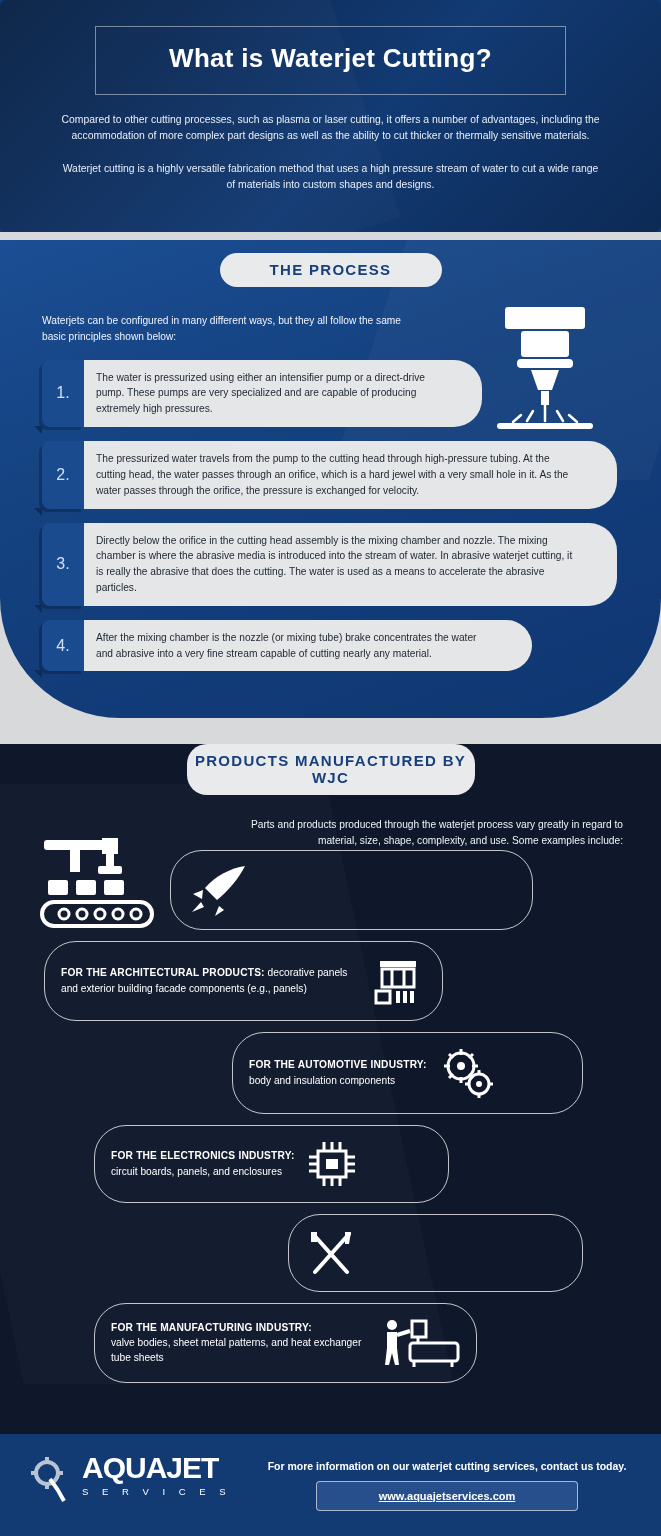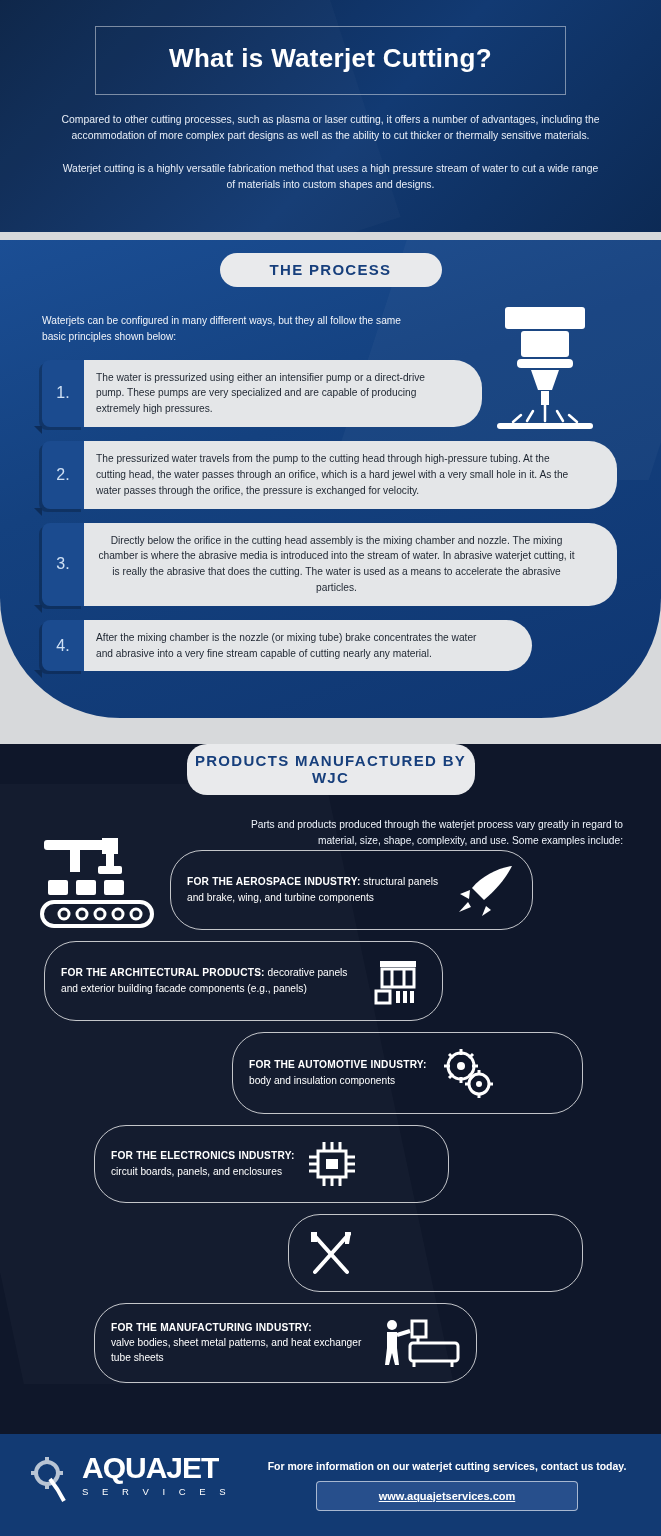--- a/index.html
+++ b/index.html
@@ -18,20 +18,21 @@
   }
 
   
   .hero {
     position: relative;
     height: 232px;
     background: linear-gradient(135deg, #0a2246 0%, #123a73 55%, #0c2a55 100%);
     padding: 26px 40px 0 40px;
     text-align: center;
     overflow: hidden;
+    border-radius: 6px;
   }
   .hero:after {
     content: "";
     position: absolute;
     left: -60px; top: -40px;
     width: 420px; height: 330px;
     background: rgba(255,255,255,0.025);
     transform: rotate(-18deg);
   }
   .title-box {
@@ -137,21 +138,21 @@
   .step .body {
     background: #e4e6e8;
     color: #1d2530;
     font-size: 10.2px;
     line-height: 1.55;
     padding: 10px 40px 10px 12px;
     border-radius: 0 28px 28px 0;
   }
   .s1 .body { width: 398px; }
   .s2 .body { width: 533px; }
-  .s3 .body { width: 533px; text-align: center; }
+  .s3 .body { width: 533px; }
   .s4 .body { width: 448px; }
 
   
   .nozzle {
     position: absolute;
     right: 58px; top: 65px;
     width: 116px; height: 140px;
     z-index: 4;
   }
 
@@ -319,23 +320,20 @@
       <rect x="64" y="44" width="20" height="15" rx="2" fill="#ffffff"></rect>
       <rect x="2" y="66" width="110" height="24" rx="12" fill="none" stroke="#ffffff" stroke-width="4"></rect>
       <circle cx="24" cy="78" r="5" fill="none" stroke="#ffffff" stroke-width="3"></circle>
       <circle cx="42" cy="78" r="5" fill="none" stroke="#ffffff" stroke-width="3"></circle>
       <circle cx="60" cy="78" r="5" fill="none" stroke="#ffffff" stroke-width="3"></circle>
       <circle cx="78" cy="78" r="5" fill="none" stroke="#ffffff" stroke-width="3"></circle>
       <circle cx="96" cy="78" r="5" fill="none" stroke="#ffffff" stroke-width="3"></circle>
     </svg>
 
     <div class="prod-item p1">
-      <div class="txt">
-        <b>FOR THE AEROSPACE INDUSTRY:</b><span> structural panels and brake, wing, and turbine components</span>
-      </div>
       <div class="prod-ico">
         <svg width="62" height="52" viewBox="0 0 62 52">
           <path d="M58 2 C44 4 28 12 18 24 l12 12 C42 26 52 14 58 2 Z" fill="#ffffff"></path>
           <path d="M16 26 L6 30 l9 5 z" fill="#ffffff"></path>
           <path d="M32 42 L28 52 l9 -6 z" fill="#ffffff"></path>
           <path d="M14 38 l-9 10 12 -5 z" fill="#ffffff"></path>
         </svg>
       </div>
     </div>
 

